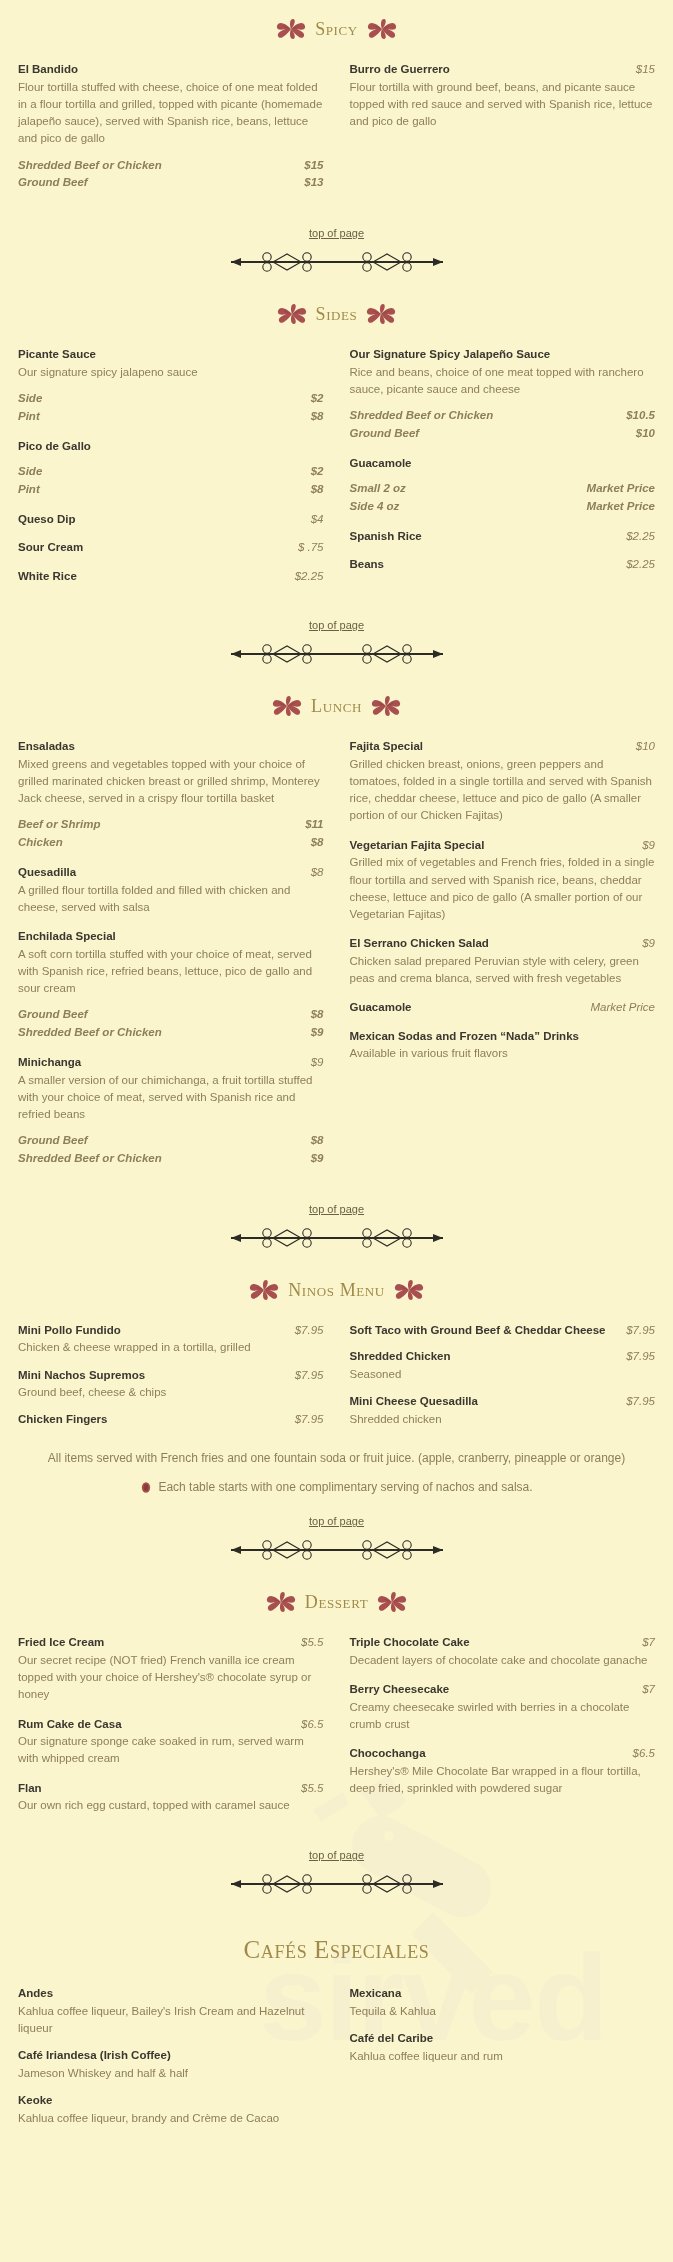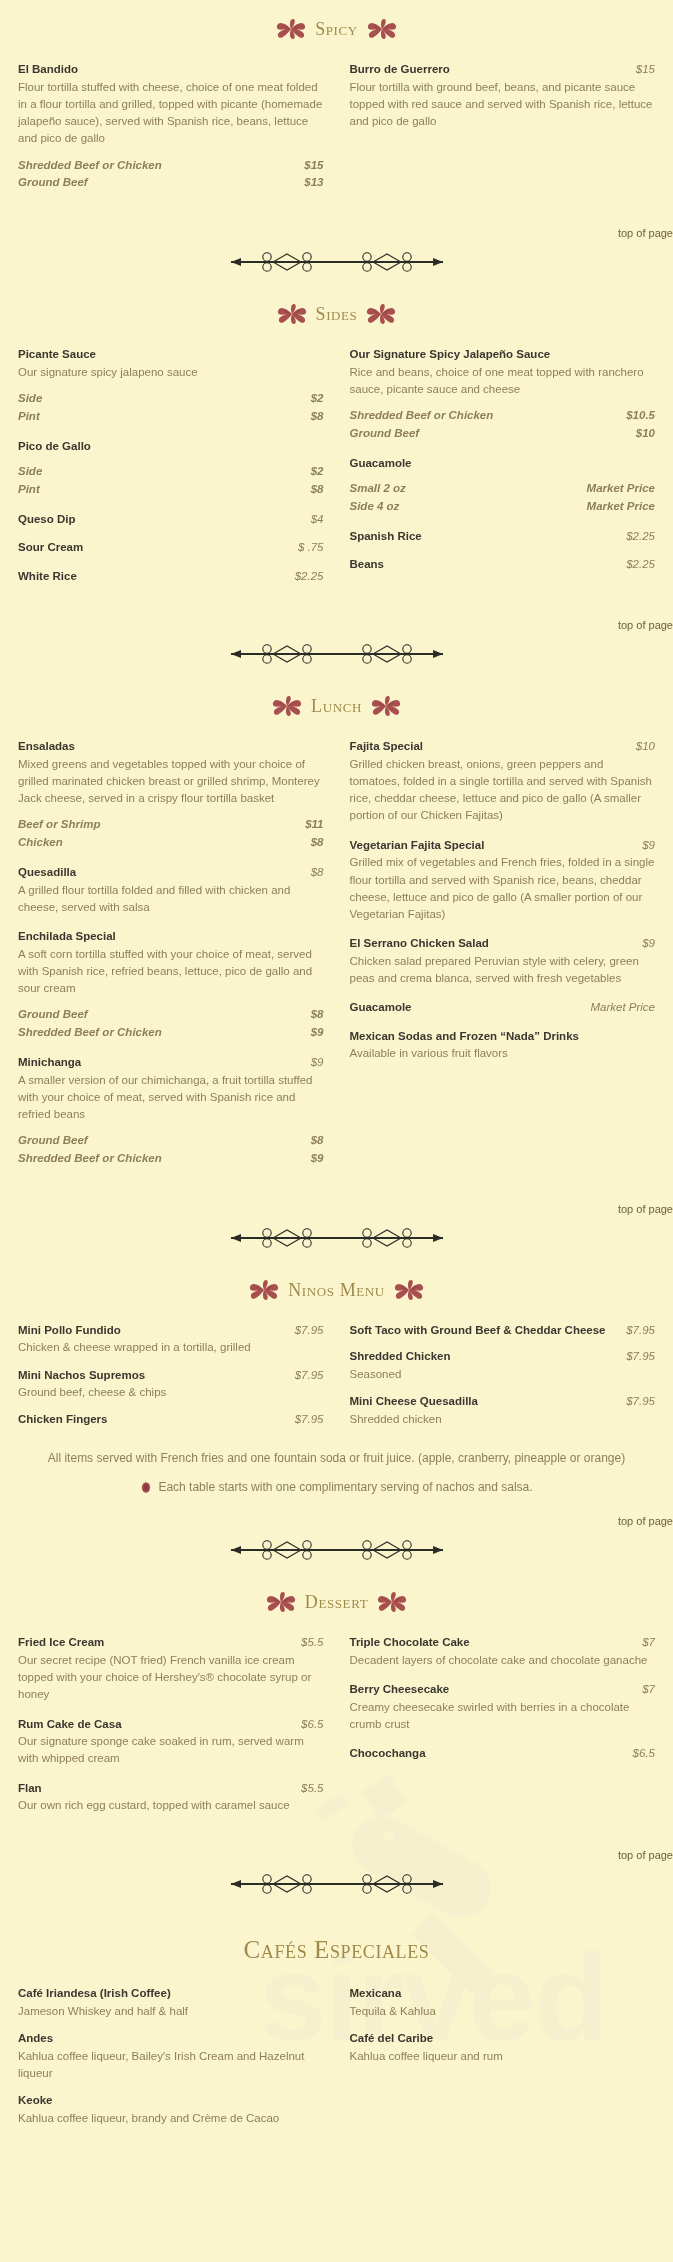--- a/index.html
+++ b/index.html
@@ -92,24 +92,25 @@
     font-style: italic;
     font-size: 11.5px;
     color: #8d7f58;
     line-height: 1.55;
     font-weight: bold;
   }
   .var-price { white-space: nowrap; text-align: right; flex: none; }
 
   
   .topofpage {
-    text-align: right;
+    text-align: center;
     font-size: 11px;
     color: #6b6043;
     padding: 18px 0 6px;
+    text-decoration: underline;
   }
   .divider {
     display: flex;
     justify-content: center;
     padding: 4px 0 10px;
   }
   .divider svg { display: block; }
 
   
   .note {
@@ -812,20 +813,21 @@
     </div>
     <div class="item-desc">Creamy cheesecake swirled with berries in a chocolate crumb crust</div>
 
   </div>
 
   <div class="item">
     <div class="item-head">
       <span class="item-name">Chocochanga</span>
       <span class="item-price">$6.5</span>
     </div>
+    <div class="item-desc">Hershey's® Mile Chocolate Bar wrapped in a flour tortilla, deep fried, sprinkled with powdered sugar</div>
 
   </div>
 </div>
     </div>
 
     <div class="topofpage-slot">
   <div>
     <div class="topofpage">top of page</div>
     <div class="divider">
       <svg width="240" height="26" viewBox="0 0 240 26" xmlns="http://www.w3.org/2000/svg">
@@ -854,38 +856,38 @@
     <div class="plain-head">
       
       <span class="sect-title">Cafés Especiales</span>
       
     </div>
 
     <div class="cols tight">
       <div class="col col-left">
   <div class="item">
     <div class="item-head">
+      <span class="item-name">Andes</span>
+
+    </div>
+    <div class="item-desc">Kahlua coffee liqueur, Bailey's Irish Cream and Hazelnut liqueur</div>
+
+  </div>
+
+  <div class="item">
+    <div class="item-head">
       <span class="item-name">Café Iriandesa (Irish Coffee)</span>
 
     </div>
     <div class="item-desc">Jameson Whiskey and half &amp; half</div>
 
   </div>
 
   <div class="item">
     <div class="item-head">
-      <span class="item-name">Andes</span>
-
-    </div>
-    <div class="item-desc">Kahlua coffee liqueur, Bailey's Irish Cream and Hazelnut liqueur</div>
-
-  </div>
-
-  <div class="item">
-    <div class="item-head">
       <span class="item-name">Keoke</span>
 
     </div>
     <div class="item-desc">Kahlua coffee liqueur, brandy and Crème de Cacao</div>
 
   </div>
 </div>
       <div class="col col-right">
   <div class="item">
     <div class="item-head">

